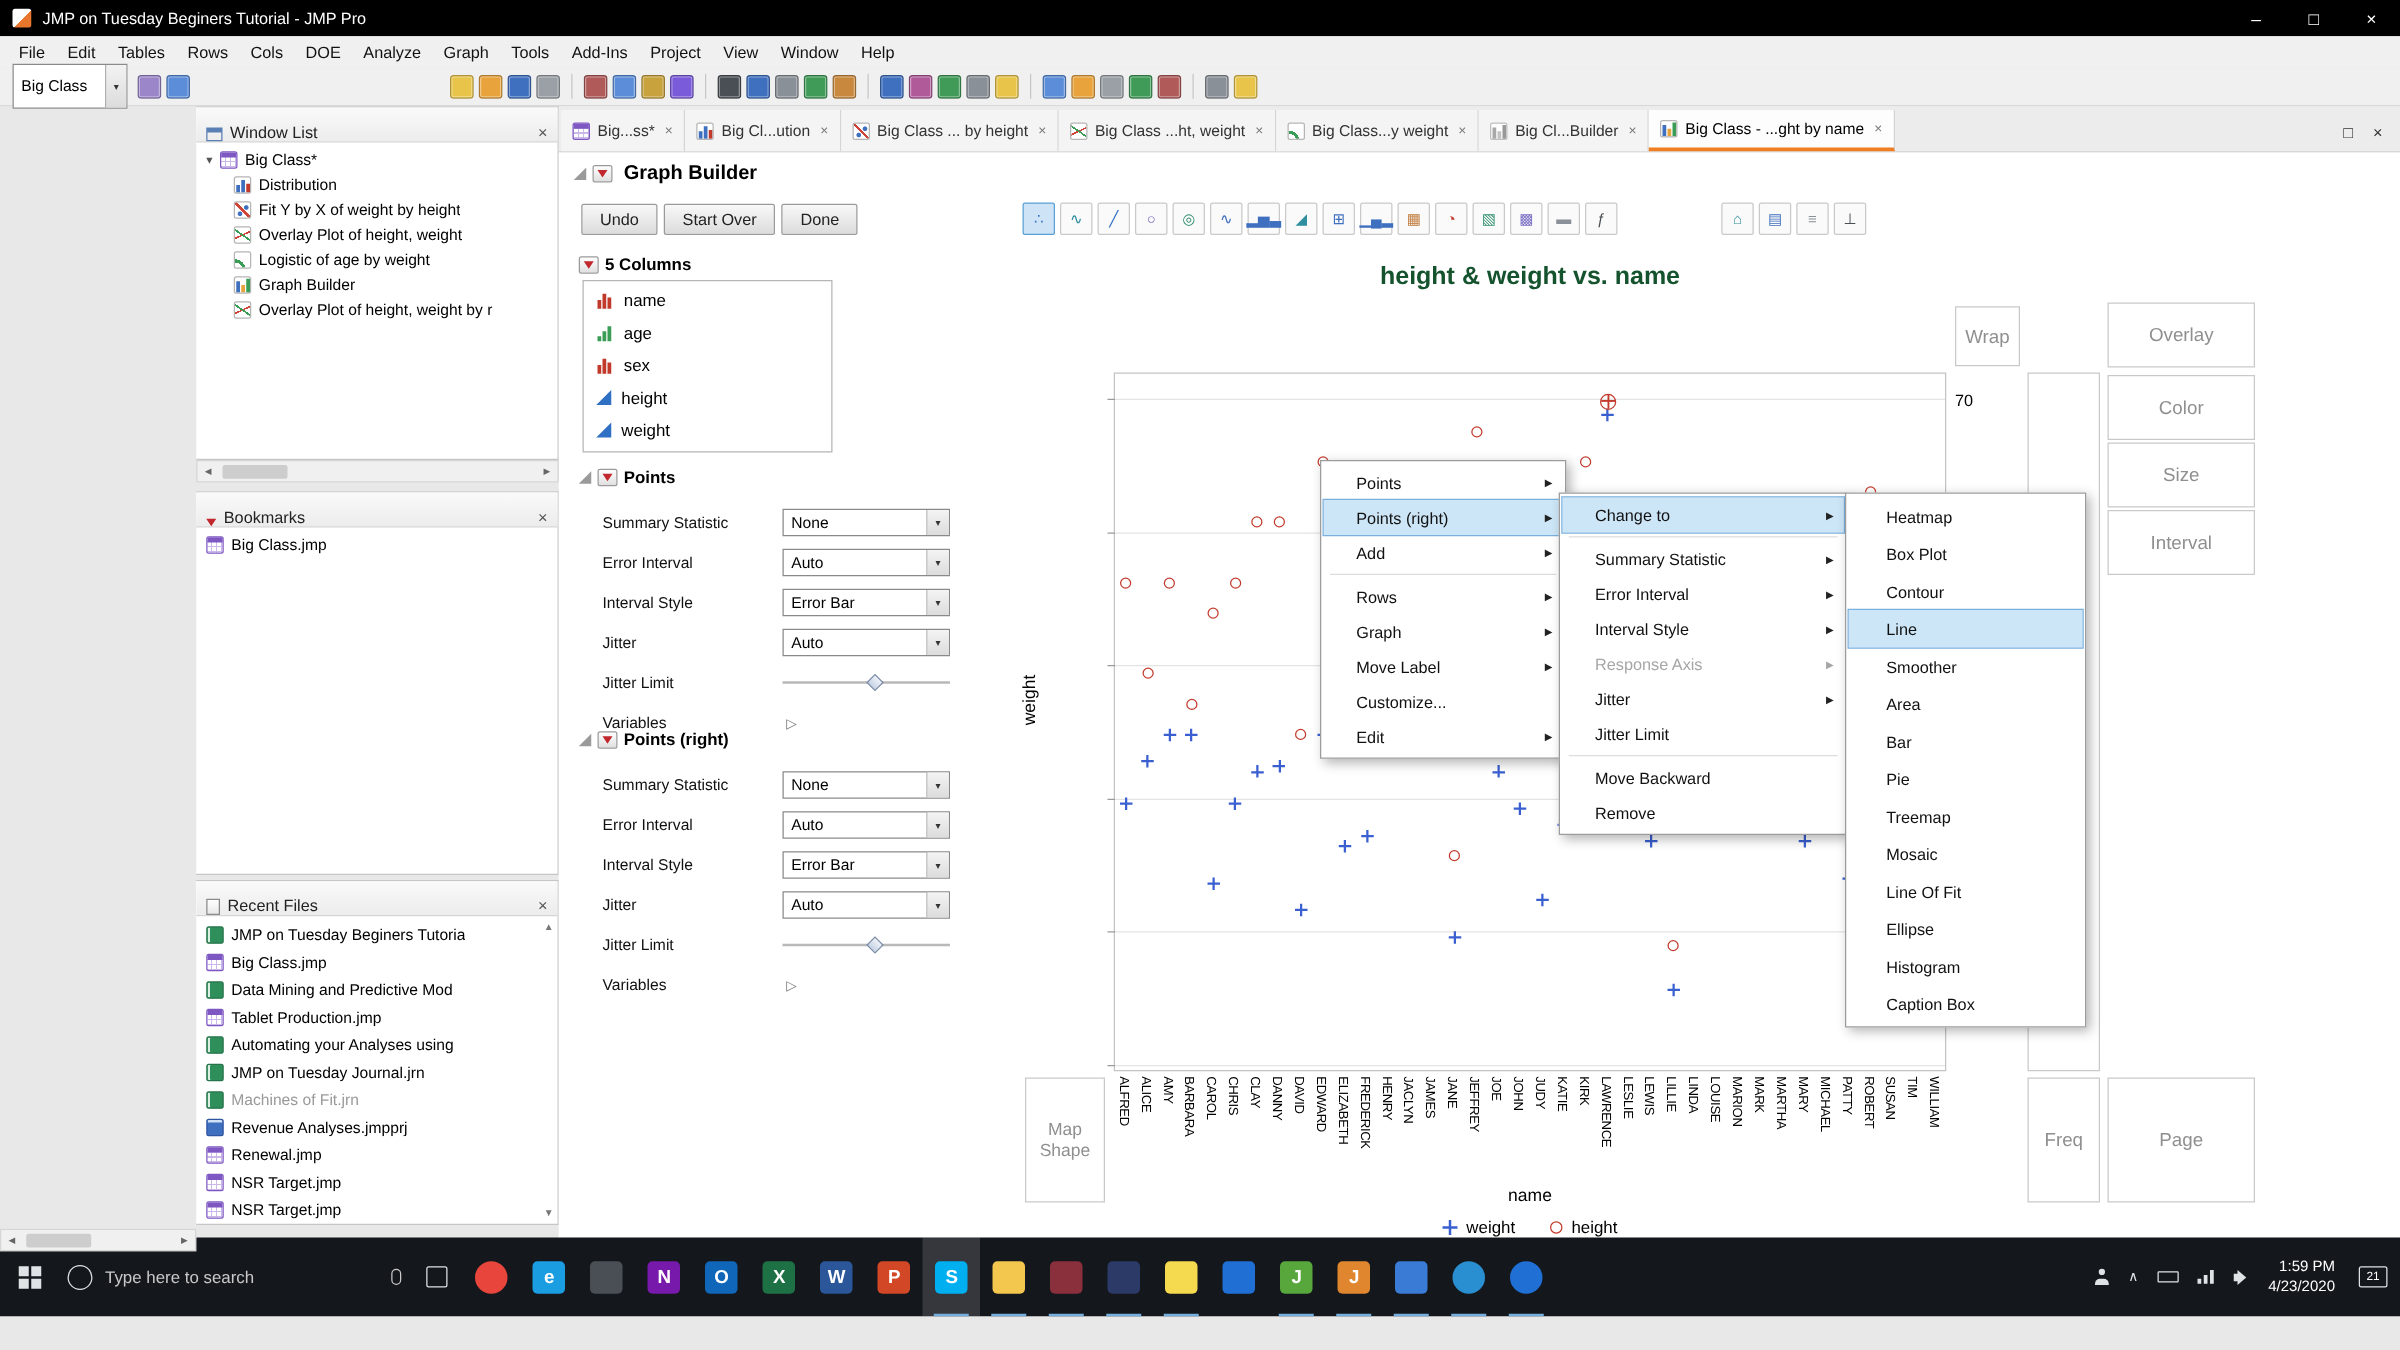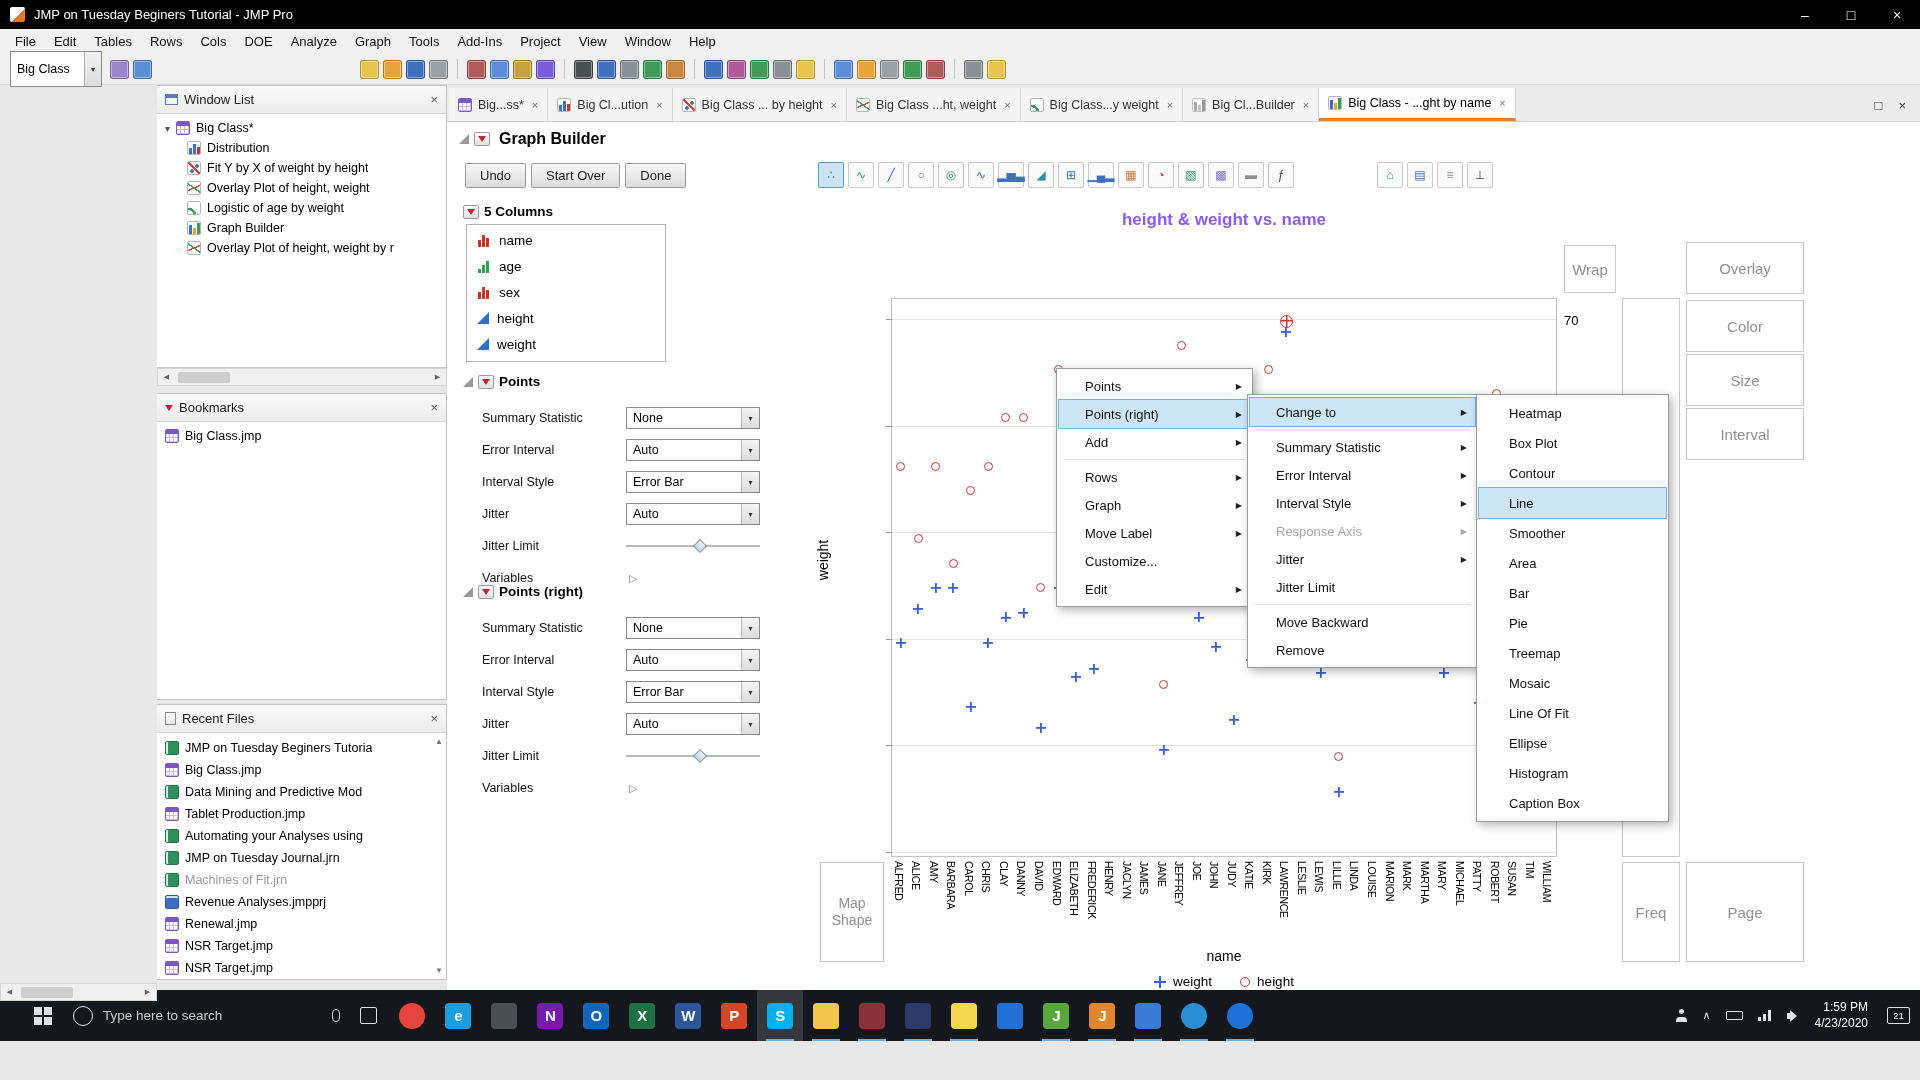--- a/index.html
+++ b/index.html
@@ -33,21 +33,21 @@
   .hscroll { position:absolute; display:flex; align-items:center; background:#f0f0f0; border:1px solid #d5d5d5; z-index:5; }
   #lt-scroll { left:0; top:983px; width:157px; height:18px; }
   #wl-scroll { left:157px; top:368px; width:290px; height:18px; }
   .scr-btn { width:17px; height:100%; display:flex; align-items:center; justify-content:center; font-size:7px; color:#666; flex:none; }
   .scr-thumb { height:11px; background:#cdcdcd; border-radius:2px; width:52px; margin-left:3px; }
 
   .panel { position:absolute; left:157px; width:290px; background:#fff; border:1px solid #c6c6c6; border-left:none; }
   #wl { top:85px; height:283px; }
   #bm { top:393px; height:307px; }
   #rf { top:704px; height:276px; overflow:hidden; }
-  .phead { height:28px; background:linear-gradient(#fafafa,#ececec); border-bottom:1px solid #d5d5d5; display:flex; align-items:center; padding:0 8px; font-size:13px; color:#222; gap:6px; }
+  .phead { height:28px; background:linear-gradient(#fafafa,#ececec); border-bottom:1px solid #d5d5d5; display:flex; align-items:flex-end; padding:0 8px; font-size:13px; color:#222; gap:6px; }
   .pclose { margin-left:auto; color:#555; font-size:13px; }
   .pbody { padding:4px 0; }
   .tree-root, .tree-item { display:flex; align-items:center; gap:6px; font-size:12.5px; padding:3px 4px 3px 8px; white-space:nowrap; overflow:hidden; }
   .tree-item { padding-left:30px; }
   .caret { font-size:10px; color:#555; }
   .tilabel { overflow:hidden; text-overflow:ellipsis; }
   .rf-row { display:flex; align-items:center; gap:6px; font-size:12.5px; height:22px; padding-left:8px; white-space:nowrap; overflow:hidden; }
   .rf-dis { color:#9a9a9a; }
   .rf-arrow { position:absolute; right:3px; font-size:8px; color:#777; }
 
@@ -103,21 +103,21 @@
   #points-right-fields { position:absolute; left:0; top:490px; width:340px; }
   .frow { height:32px; display:flex; align-items:center; padding-left:35px; position:relative; }
   .flabel { font-size:12.5px; color:#111; }
   .jselect { position:absolute; left:179px; width:134px; height:22px; border:1px solid #8a8a8a; background:#fff; display:flex; align-items:center; font-size:12.5px; padding-left:6px; }
   .sarrow { margin-left:auto; width:18px; height:100%; border-left:1px solid #b9b9b9; background:linear-gradient(#f4f4f4,#dcdcdc); display:flex; align-items:center; justify-content:center; font-size:8px; color:#333; }
   .strack { position:absolute; left:179px; width:134px; top:15px; height:2px; background:#b9b9b9; }
   .sthumb { position:absolute; left:253px; top:16px; width:10px; height:10px; transform:translate(-50%,-50%) rotate(45deg); background:linear-gradient(#eef2f8,#c6d2e4); border:1px solid #7a8ba8; }
   .disc { position:absolute; left:182px; color:#777; font-size:11px; }
 
   
-  .charttitle { position:absolute; left:577px; top:88px; width:400px; text-align:center; font-size:17px; font-weight:bold; color:#8b5cf6; }
+  .charttitle { position:absolute; left:577px; top:88px; width:400px; text-align:center; font-size:20px; font-weight:bold; color:#14532d; }
   .zone { position:absolute; border:1px solid #c9c9c9; display:flex; align-items:center; justify-content:center; color:#8f8f8f; font-size:15px; background:#fff; text-align:center; }
   #z-groupx { left:444px; top:123px; width:666px; height:48px; }
   #z-wrap { left:1117px; top:123px; width:52px; height:48px; }
   #z-groupy { left:1175px; top:176px; width:58px; height:559px; }
   #z-freq { left:1175px; top:740px; width:58px; height:100px; }
   #z-page { left:1239px; top:740px; width:118px; height:100px; }
   #z-map { left:373px; top:740px; width:64px; height:100px; font-size:14px; line-height:1.25; padding:0 6px; }
   #z-overlay { left:1239px; top:120px; width:118px; height:52px; }
   #z-color { left:1239px; top:178px; width:118px; height:52px; }
   #z-size { left:1239px; top:232px; width:118px; height:52px; }
@@ -150,21 +150,21 @@
   #menu3 .mrow { height:30px; padding-left:30px; }
   .marrow { position:absolute; right:8px; font-size:8px; color:#222; }
   .mhl { background:#cde6f7; outline:1px solid #7ab0de; }
   .mdis { color:#a6a6a6; } .mdis .marrow { color:#a6a6a6; }
   .msep { height:1px; background:#ddd; margin:3px 7px; }
 
   
   .bstrip { position:absolute; left:0; top:1003px; width:1920px; height:26px; background:#f0f0f0; border-top:1px solid #d5d5d5; display:flex; align-items:center; justify-content:flex-end; gap:15px; padding-right:20px; font-size:14px; color:#555; }
 
   
-  .taskbar { position:absolute; left:0; top:990px; width:1920px; height:51px; background:#14171c; display:flex; align-items:center; color:#e8e8e8;padding-left:19px; }
+  .taskbar { position:absolute; left:0; top:990px; width:1920px; height:63px; background:#14171c; display:flex; align-items:center; color:#e8e8e8; }
   .tstart { width:48px; height:100%; display:flex; align-items:center; justify-content:center; }
   .winlogo { display:grid; grid-template-columns:8px 8px; grid-template-rows:8px 8px; gap:2px; }
   .winlogo div { background:#dfe3e6; }
   .tsearchcircle { width:20px; height:20px; border:1.5px solid #dfe3e6; border-radius:50%; margin:0 10px 0 6px; flex:none; }
   .tsearchtext { font-size:13.5px; color:#c9c9c9; margin-right:110px; white-space:nowrap; }
   .tmic { width:8px; height:13px; border:1.5px solid #c9c9c9; border-radius:4px; margin-right:20px; flex:none; }
   .ttaskview { width:17px; height:17px; border:1.5px solid #dfe3e6; border-radius:2px; margin-right:12px; flex:none; }
   #apps { display:flex; height:100%; }
   .tapp { width:46px; height:100%; display:flex; align-items:center; justify-content:center; position:relative; }
   .topen::after { content:""; position:absolute; bottom:0; left:9px; right:9px; height:2.5px; background:#76aede; }

